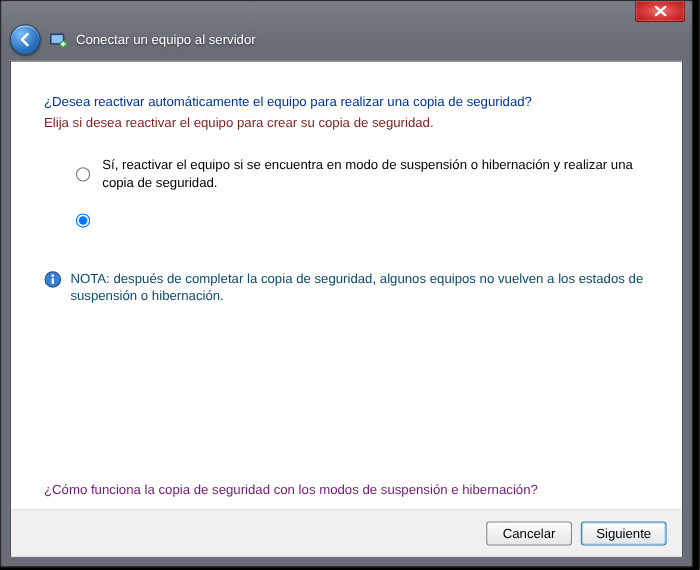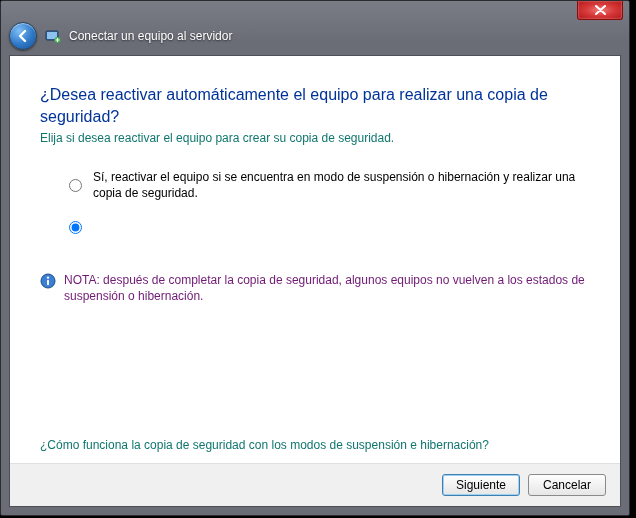--- a/index.html
+++ b/index.html
@@ -85,27 +85,27 @@
   }
   .content {
     position: absolute;
     left: 0; right: 0; top: 0;
     bottom: 42px;
     padding: 28px 30px 0 30px;
     box-sizing: border-box;
   }
   .main-heading {
     color: #003399;
-    font-size: 16px;
+    font-size: 12px;
     font-weight: 400;
     margin: 0 0 4px 0;
     line-height: 1.35;
   }
   .subtext {
-    color: #0f766e;
+    color: #7f1d1d;
     font-size: 12px;
     margin: 0 0 24px 0;
   }
   .radios {
     margin-left: 24px;
   }
   .radio-row {
     display: flex;
     align-items: center;
     gap: 8px;
@@ -118,33 +118,33 @@
     margin-top: 1px;
     flex-shrink: 0;
   }
   .note-row {
     display: flex;
     align-items: flex-start;
     gap: 8px;
     margin-top: 38px;
     font-size: 12px;
     line-height: 1.35;
-    color: #701a75;
+    color: #0c4a6e;
   }
   .info-icon {
     width: 16px;
     height: 16px;
     flex-shrink: 0;
     margin-top: 1px;
   }
   .help-link {
     position: absolute;
     left: 30px;
     bottom: 12px;
-    color: #0f766e;
+    color: #701a75;
     font-size: 12px;
     cursor: pointer;
   }
   
   .footer {
     position: absolute;
     left: 0; right: 0; bottom: 0;
     height: 42px;
     border-top: 1px solid #dfdfdf;
     background: #f0f0f0;
@@ -220,18 +220,18 @@
           <circle cx="8" cy="4.6" r="1.2" fill="#fff"></circle>
           <rect x="7" y="6.8" width="2" height="5.5" rx="1" fill="#fff"></rect>
         </svg>
         <span>NOTA: después de completar la copia de seguridad, algunos equipos no vuelven a los estados de suspensión o hibernación.</span>
       </div>
 
       <span class="help-link">¿Cómo funciona la copia de seguridad con los modos de suspensión e hibernación?</span>
     </div>
 
     <div class="footer">
+      <button class="btn">Cancelar</button>
       <button class="btn default">Siguiente</button>
-      <button class="btn">Cancelar</button>
     </div>
   </div>
 
 </div>
 
 </body></html>

